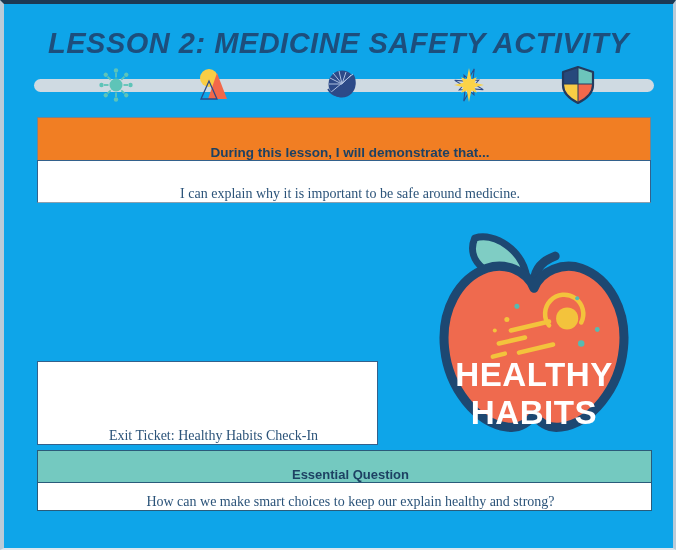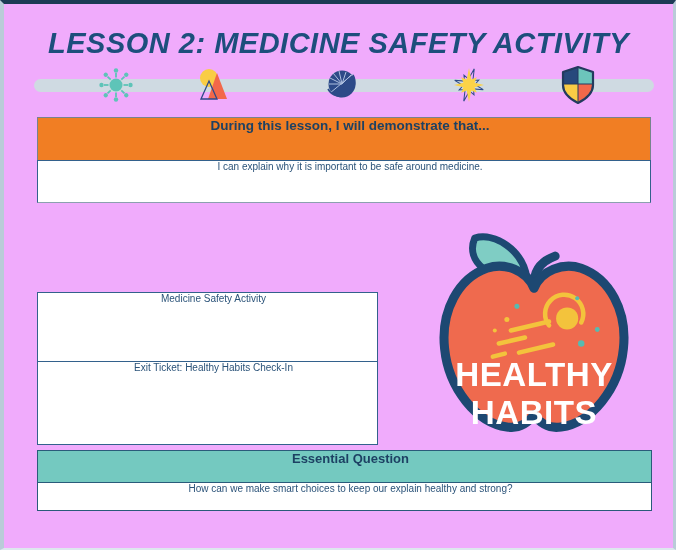--- a/index.html
+++ b/index.html
@@ -1,40 +1,40 @@
 <!DOCTYPE html>
 <html><head>
 <meta charset="utf-8">
 <style>
   html,body{margin:0;padding:0;background:#ffffff;}
   #page{
-    position:relative;width:676px;height:550px;background:#f0abfc;overflow:hidden;
+    position:relative;width:676px;height:550px;background:#0ea5e9;overflow:hidden;
     box-sizing:border-box;
     border-top:4px solid #1c3a55;
     border-left:4px solid #b9cbd8;
     border-right:3px solid #b9cbd8;
     border-bottom:2px solid #dde7ee;
     font-family:"Liberation Sans", sans-serif;
   }
   .title{
     position:absolute;top:23px;left:0;right:0;text-align:center;
     font-size:29px;font-weight:bold;font-style:italic;color:#1d4e7c;
     letter-spacing:0.5px;white-space:nowrap;
   }
   .timeline-bar{
     position:absolute;left:30px;top:75px;width:620px;height:13px;
     background:#cfdae2;border-radius:7px;
   }
   .tl-icon{position:absolute;}
   .box{
     position:absolute;box-sizing:border-box;
-    display:flex;align-items:flex-start;justify-content:center;text-align:center;padding-left:12px;
+    display:flex;align-items:flex-end;justify-content:center;text-align:center;padding-left:12px;
   }
   .hdr-text{font-weight:bold;color:#1d4163;font-size:13.5px;}
-  .body-text{color:#2b5379;font-size:10px;}
+  .body-text{color:#2b5379;font-size:14px;font-family:Liberation Serif, serif;}
   .orange-hdr{background:#f17e23;border:1px solid #77838e;}
   .white-row{background:#ffffff;border:1px solid #33618c;}
   .yellow-hdr{background:#fbd14b;border:1px solid #33618c;}
   .teal-hdr{background:#74c9c0;border:1px solid #2a5b7a;}
   .apple-wrap{position:absolute;left:424px;top:222px;width:212px;height:216px;}
   .apple-wrap svg{display:block;}
   .logo-text{font-family:"Liberation Sans", sans-serif;font-weight:bold;fill:#ffffff;letter-spacing:0.5px;}
 </style>
 </head>
 <body>
@@ -135,23 +135,20 @@
     </svg>
   </div>
 
   <div class="box orange-hdr" style="left:33px;top:113px;width:614px;height:44px;">
     <span class="hdr-text">During this lesson, I will demonstrate that...</span>
   </div>
   <div class="box white-row" style="left:33px;top:156px;width:614px;height:43px;border-bottom-color:#8ba0af;">
     <span class="body-text">I can explain why it is important to be safe around medicine.</span>
   </div>
 
-  <div class="box white-row" style="left:33px;top:288px;width:341px;height:70px;">
-    <span class="body-text">Medicine Safety Activity</span>
-  </div>
   <div class="box white-row" style="left:33px;top:357px;width:341px;height:84px;">
     <span class="body-text">Exit Ticket: Healthy Habits Check-In</span>
   </div>
 
   <div class="apple-wrap">
     <svg width="212" height="216" viewBox="0 0 210 215">
 
       <path d="M105,64 C 104,46 110,36 126,30" fill="none" stroke="#1d4872" stroke-width="9" stroke-linecap="round"></path>
 
       <path d="M98,52 C 94,24 66,6 46,12 C 36,36 62,56 98,52 Z" fill="#7fcdc4" stroke="#1d4872" stroke-width="7" stroke-linejoin="round"></path>

